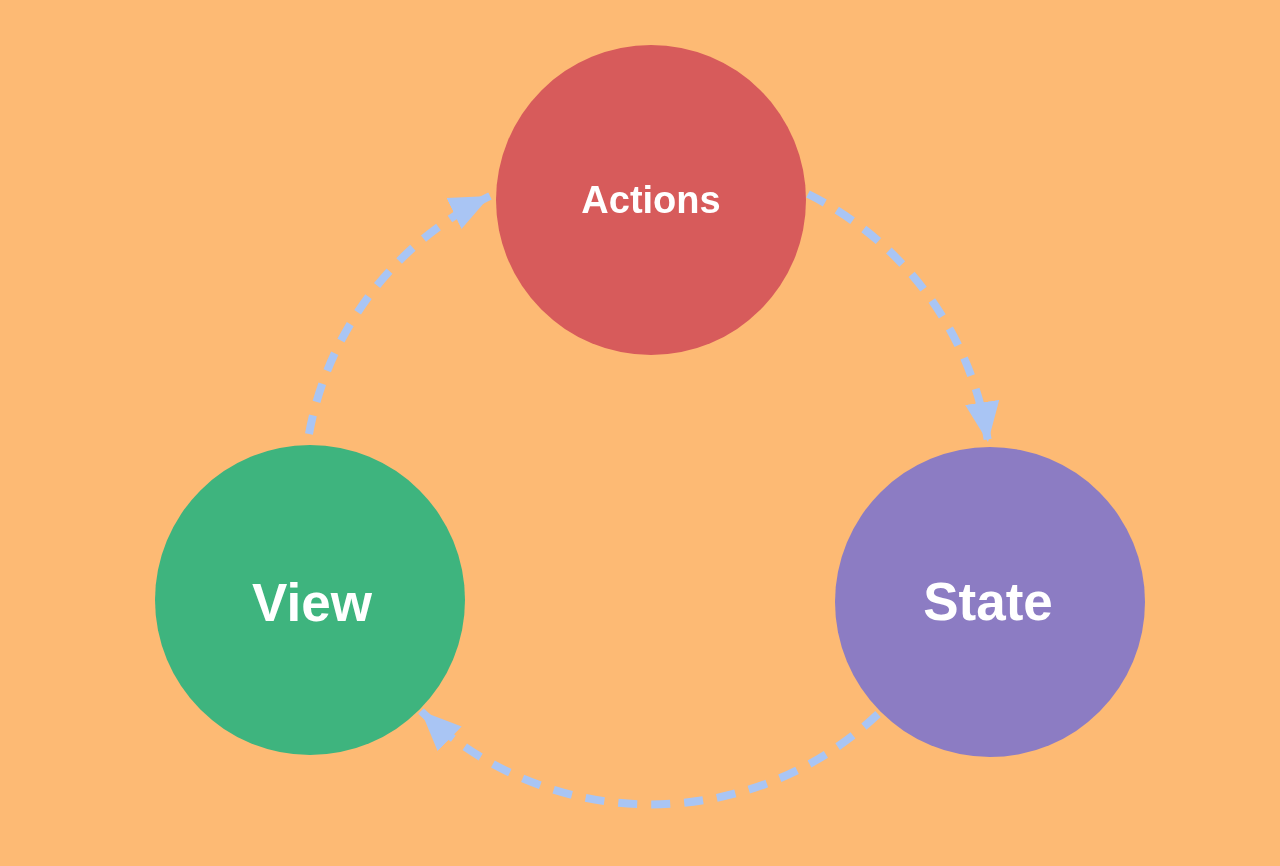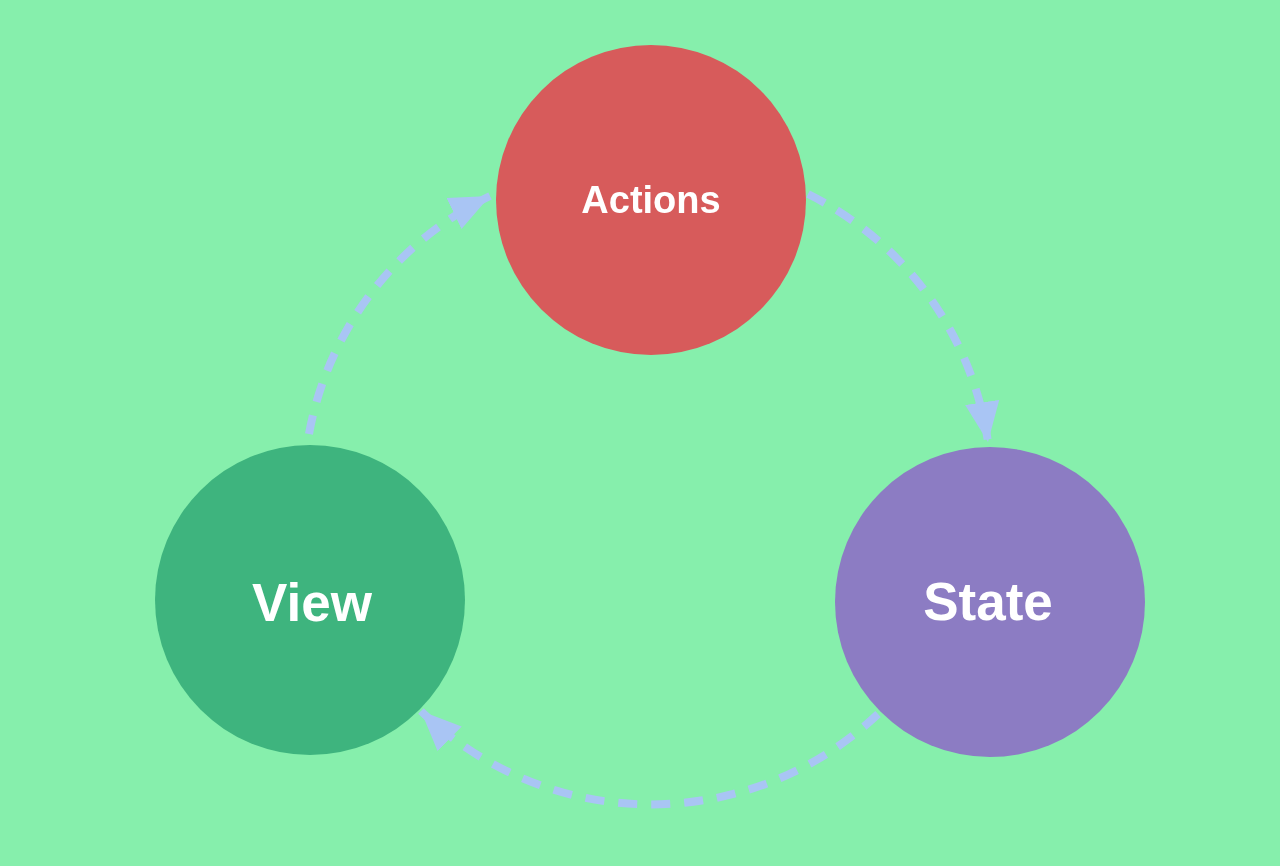--- a/index.html
+++ b/index.html
@@ -4,21 +4,21 @@
 <style>
   html, body {
     margin: 0;
     padding: 0;
     background: #ffffff;
   }
   .stage {
     position: relative;
     width: 1280px;
     height: 866px;
-    background: #86efac;
+    background: #fdba74;
     overflow: hidden;
   }
   svg { display: block; }
   .edge {
     fill: none;
     stroke-width: 8;
     stroke-dasharray: 19 14;
     stroke-linecap: butt;
   }
   .node-label {

